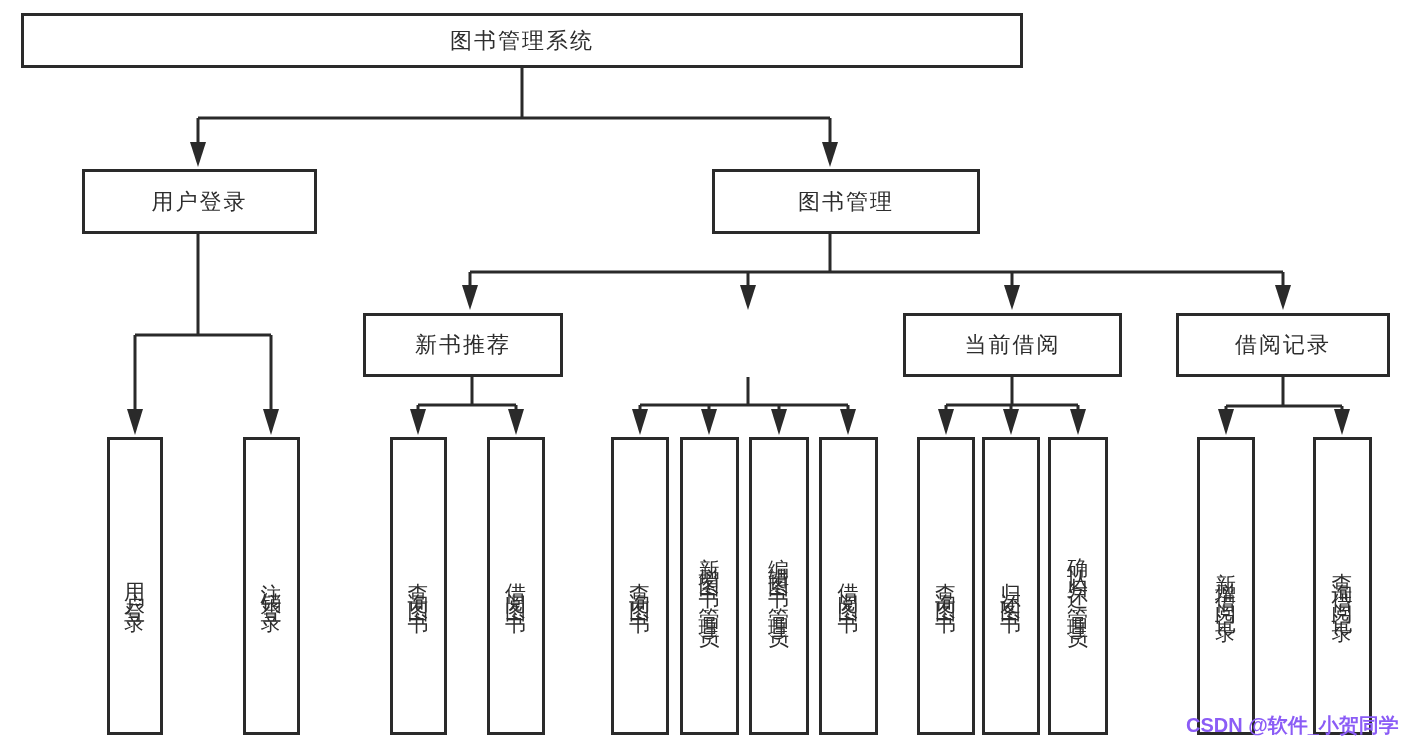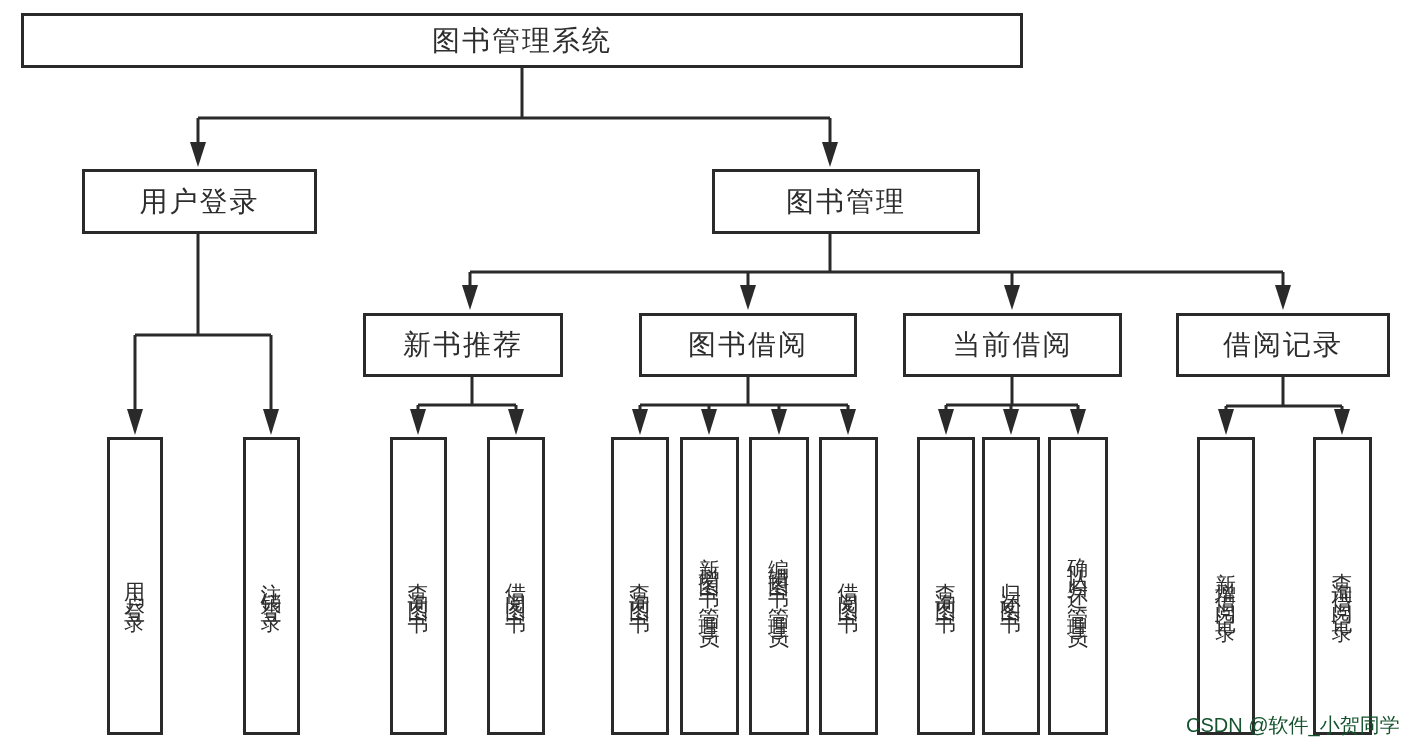--- a/index.html
+++ b/index.html
@@ -27,39 +27,40 @@
     background: #ffffff;
     border: 3px solid #2a2a2a;
     display: flex;
     align-items: center;
     justify-content: center;
     color: #2d2d2d;
     z-index: 2;
     text-align: center;
   }
   .node.h {
-    font-size: 28px;
+    font-size: 22px;
     letter-spacing: 2px;
     white-space: nowrap;
   }
   .node.v {
     writing-mode: vertical-rl;
     text-orientation: mixed;
     font-size: 21px;
     letter-spacing: 10px;
     line-height: 1;
   }
   .watermark {
     position: absolute;
     left: 1186px;
     top: 712px;
     font-size: 20px;
-    color: #14532d;
+    color: #8b5cf6;
     z-index: 3;
     white-space: nowrap;
+    font-weight: bold;
   }
 </style>
 </head>
 <body>
 
 <div class="canvas">
 
   <svg class="connectors" width="1405" height="747" viewBox="0 0 1405 747">
     <g stroke="#2a2a2a" stroke-width="3" fill="none">
 
@@ -99,21 +100,20 @@
       <polygon points="1334,409 1350,409 1342,435"></polygon>
     </g>
   </svg>
 
   <div class="node h" style="left:21px; top:13px; width:1002px; height:55px;">图书管理系统</div>
 
   <div class="node h" style="left:82px; top:169px; width:235px; height:65px;">用户登录</div>
   <div class="node h" style="left:712px; top:169px; width:268px; height:65px;">图书管理</div>
 
   <div class="node h" style="left:363px; top:313px; width:200px; height:64px;">新书推荐</div>
-  <div class="node h" style="left:639px; top:313px; width:218px; height:64px;">图书借阅</div>
   <div class="node h" style="left:903px; top:313px; width:219px; height:64px;">当前借阅</div>
   <div class="node h" style="left:1176px; top:313px; width:214px; height:64px;">借阅记录</div>
 
   <div class="node v" style="left:107px; top:437px; width:56px; height:298px;">用户登录</div>
   <div class="node v" style="left:243px; top:437px; width:57px; height:298px;">注销登录</div>
 
   <div class="node v" style="left:390px; top:437px; width:57px; height:298px;">查询图书</div>
   <div class="node v" style="left:487px; top:437px; width:58px; height:298px;">借阅图书</div>
 
   <div class="node v" style="left:611px; top:437px; width:58px; height:298px;">查询图书</div>

